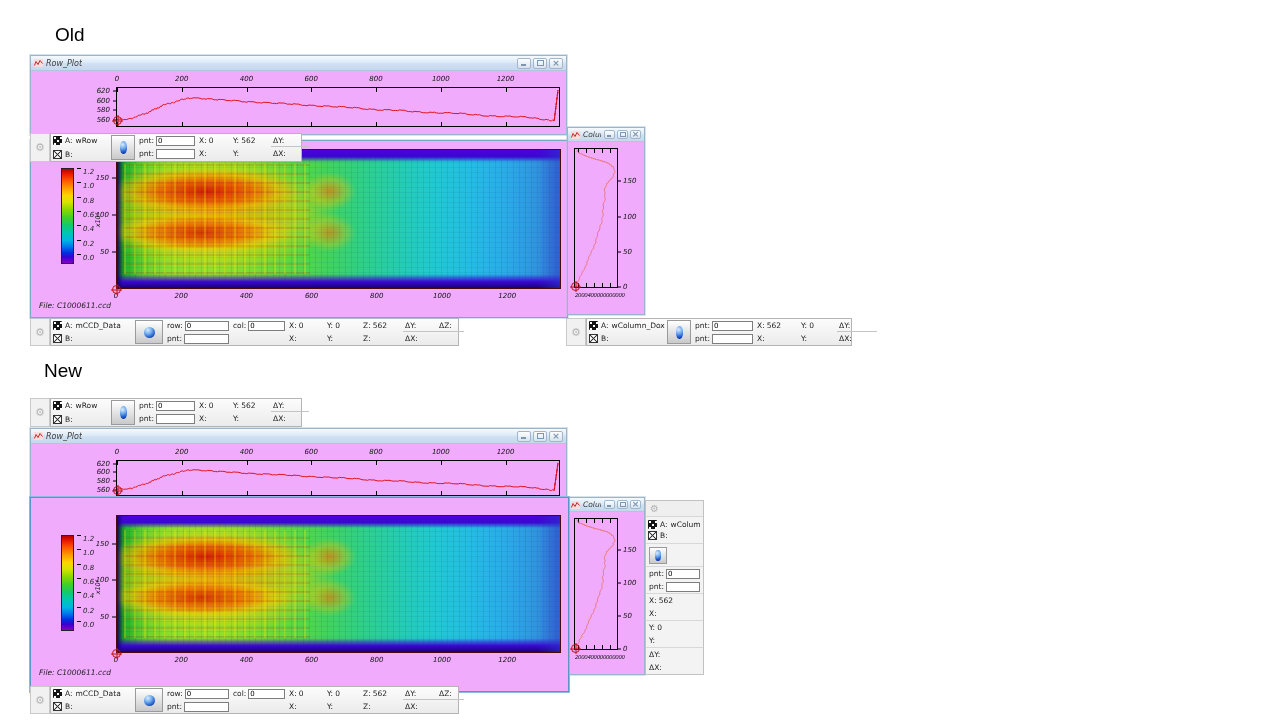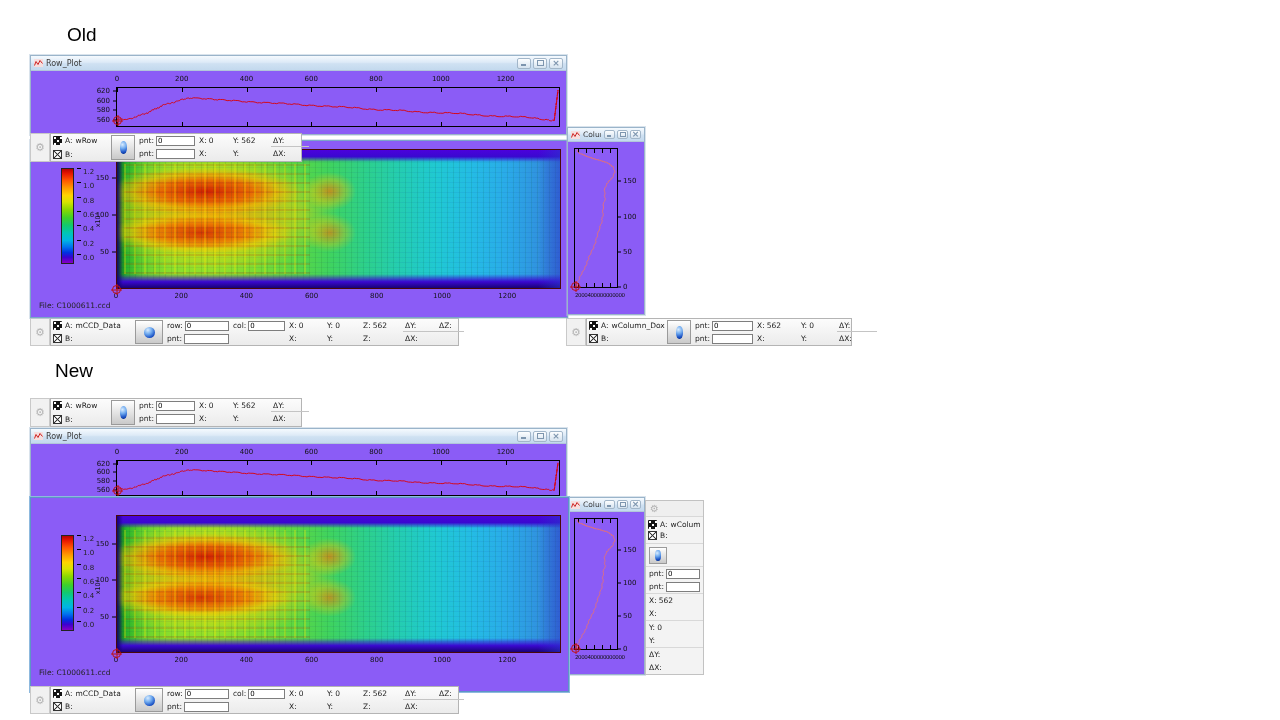--- a/index.html
+++ b/index.html
@@ -1,21 +1,21 @@
 <!DOCTYPE html>
 <html><head>
 <meta charset="utf-8">
 <style>
   html,body{margin:0;padding:0;}
   body{width:1280px;height:720px;position:relative;overflow:hidden;background:#fff;
        font-family:"DejaVu Sans",sans-serif;color:#222;}
   .section-label{position:absolute;font:400 19px "Liberation Sans",sans-serif;color:#000;}
 
   
-  .window{position:absolute;background:#8b5cf6;border:1px solid #9ab4ca;box-shadow:0 0 0 1px rgba(170,192,212,.45);}
+  .window{position:absolute;background:#f0abfc;border:1px solid #9ab4ca;box-shadow:0 0 0 1px rgba(170,192,212,.45);font-style:italic;}
   .window.active{border:1px solid #5d94c6;box-shadow:0 0 0 1px #8db9de;}
   .titlebar{height:15px;background:linear-gradient(180deg,#f5fafe 0%,#ddeaf7 45%,#cfe1f2 55%,#c3d9ee 100%);
             border-bottom:1px solid #b2c6da;display:flex;align-items:center;gap:3px;padding:0 3px;box-sizing:border-box;}
   .window.active>.titlebar{background:linear-gradient(180deg,#eaf4fd 0%,#c7ddf3 45%,#b1d0ec 55%,#a3c8e9 100%);}
   .titlebar.small{height:14px;}
   .title-text{font-size:8px;color:#3a3a3a;white-space:nowrap;overflow:hidden;}
   .win-icon{width:9px;height:8px;flex:0 0 auto;}
   .controls{margin-left:auto;display:flex;gap:2px;}
   .wc{width:14px;height:11px;border:1px solid #a2b6c9;border-radius:2px;background:linear-gradient(180deg,#fdfeff,#d6e3ef);
       display:flex;align-items:center;justify-content:center;box-sizing:border-box;position:relative;}
@@ -121,21 +121,21 @@
   .cbar-tick i{display:block;width:4px;height:1px;background:#000;}
   .cbar-exp{position:absolute;font-size:6.5px;transform:rotate(-90deg);transform-origin:center;color:#111;}
 
   .file-label{position:absolute;font-size:7.5px;color:#222;white-space:nowrap;}
   .col-xlabel{position:absolute;font-size:5.5px;letter-spacing:-.4px;white-space:nowrap;color:#111;}
   .rw-content,.cw-content,.ccd-content{position:absolute;left:0;right:0;bottom:0;}
 </style>
 </head>
 <body>
 
-<div class="section-label" style="left:67px;top:24px;">Old</div>
+<div class="section-label" style="left:55px;top:24px;">Old</div>
 
 <div class="window" style="left:30px;top:55px;width:535px;height:78px;z-index:2;">
   <div class="titlebar">
     <svg class="win-icon" viewBox="0 0 9 8">
         <rect width="9" height="8" fill="#f6dede"></rect>
         <polyline points="0.5,6.5 2,2.5 4,5.5 6,1.5 8.5,4.5" fill="none" stroke="#cc2222" stroke-width="1"></polyline>
       </svg>
     <span class="title-text">Row_Plot</span>
     <span class="controls">
       <span class="wc wc-min"></span>
@@ -477,21 +477,21 @@
             <span class="tb-label">ΔY:</span>
           </div>
           <div class="tb-cell">
             <span class="tb-label">ΔX:</span>
           </div>
         </div>
       </div>
   </div>
 </div>
 
-<div class="section-label" style="left:55px;top:360px;">New</div>
+<div class="section-label" style="left:44px;top:360px;">New</div>
 
 <div class="toolbar" style="left:30px;top:398px;width:272px;height:29px;z-index:1;">
   <div class="tb-gear">⚙</div>
   <div class="tb-body">
     <div class="tb-ab" style="width:54px;">
       <div class="ab-row">
           <span class="icon-a"></span>
           <span class="ab-label">A:</span>
           <span class="ab-value">wRow</span>
         </div>

